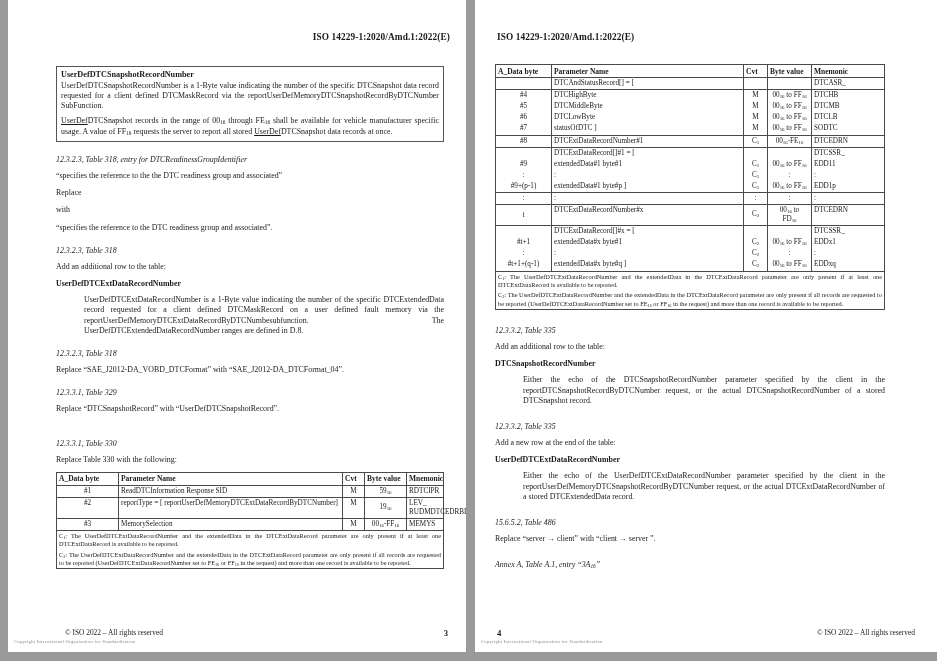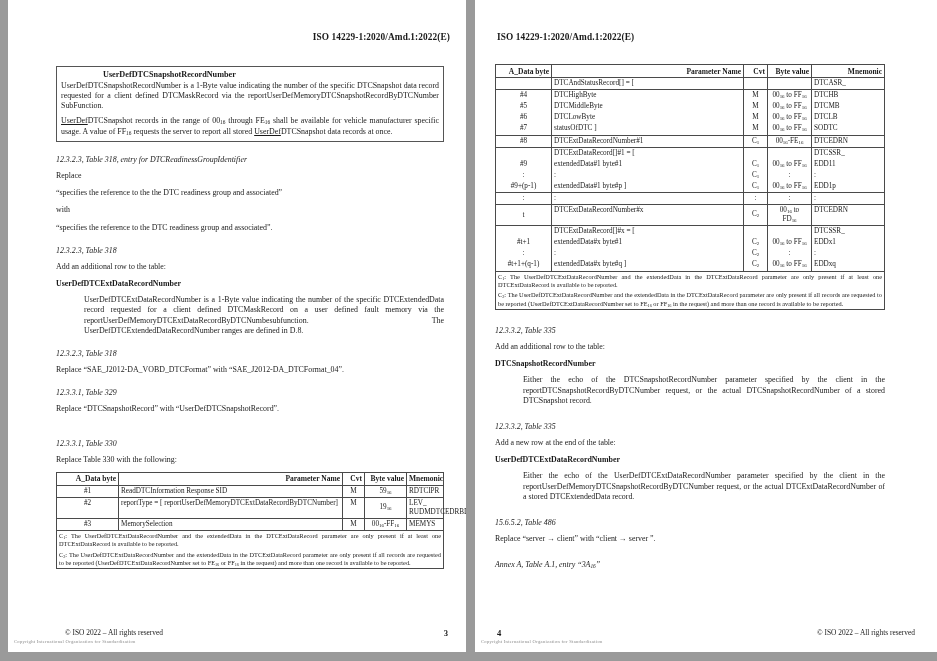--- a/index.html
+++ b/index.html
@@ -85,21 +85,20 @@
   
   .defbox {
     border: 1px solid #555;
     padding: 3px 4px 4px 4px;
     margin-bottom: 3px;
   }
   .defbox .term {
     font-weight: bold;
     font-size: 8.2px;
     margin-bottom: 2px;
-    margin-left: 42px;
   }
   .defbox p {
     margin: 0 0 5px 0;
     font-size: 7.9px;
     line-height: 1.28;
     text-align: justify;
   }
   .defbox p:last-child { margin-bottom: 0; }
 
   
@@ -129,21 +128,21 @@
     font-size: 7.2px;
     table-layout: fixed;
   }
   table.iso td, table.iso th {
     border: 1px solid #4a4a4a;
     padding: 1px 2px;
     vertical-align: top;
     line-height: 1.22;
   }
   table.iso th {
-    text-align: right;
+    text-align: left;
     font-weight: bold;
     font-size: 7.5px;
     padding: 1.5px 2px;
   }
   td.c  { text-align: center; }
   td.l  { text-align: left; }
   .notecell {
     font-size: 6.3px;
     line-height: 1.25;
     text-align: justify;
@@ -207,22 +206,22 @@
 
       <div class="col">
 
         <div class="defbox">
           <div class="term">UserDefDTCSnapshotRecordNumber</div>
           <p>UserDefDTCSnapshotRecordNumber is a 1-Byte value indicating the number of the specific DTCSnapshot data record requested for a client defined DTCMaskRecord via the reportUserDefMemoryDTCSnapshotRecordByDTCNumber SubFunction.</p>
           <p><u>UserDef</u><span>DTCSnapshot records in the range of 00</span><sub>16</sub><span> through FE</span><sub>16</sub><span> shall be available for vehicle manufacturer specific usage. A value of FF</span><sub>16</sub><span> requests the server to report all stored </span><u>UserDef</u><span>DTCSnapshot data records at once.</span></p>
         </div>
 
         <div class="clause">12.3.2.3, Table 318, entry for DTCReadinessGroupIdentifier</div>
+        <p class="para">“specifies the reference to the the DTC readiness group and associated”</p>
         <p class="para">Replace</p>
-        <p class="para">“specifies the reference to the the DTC readiness group and associated”</p>
         <p class="para">with</p>
         <p class="para">“specifies the reference to the DTC readiness group and associated”.</p>
 
         <div class="clause">12.3.2.3, Table 318</div>
         <p class="para">Add an additional row to the table:</p>
         <p class="subterm">UserDefDTCExtDataRecordNumber</p>
         <p class="para justify">UserDefDTCExtDataRecordNumber is a 1-Byte value indicating the number of the specific DTCExtendedData record requested for a client defined DTCMaskRecord on a user defined fault memory via the reportUserDefMemoryDTCExtDataRecordByDTCNumbesubfunction. The UserDefDTCExtendedDataRecordNumber ranges are defined in D.8.</p>
 
         <div class="clause">12.3.2.3, Table 318</div>
         <p class="para">Replace “SAE_J2012-DA_VOBD_DTCFormat” with “SAE_J2012-DA_DTCFormat_04”.</p>

